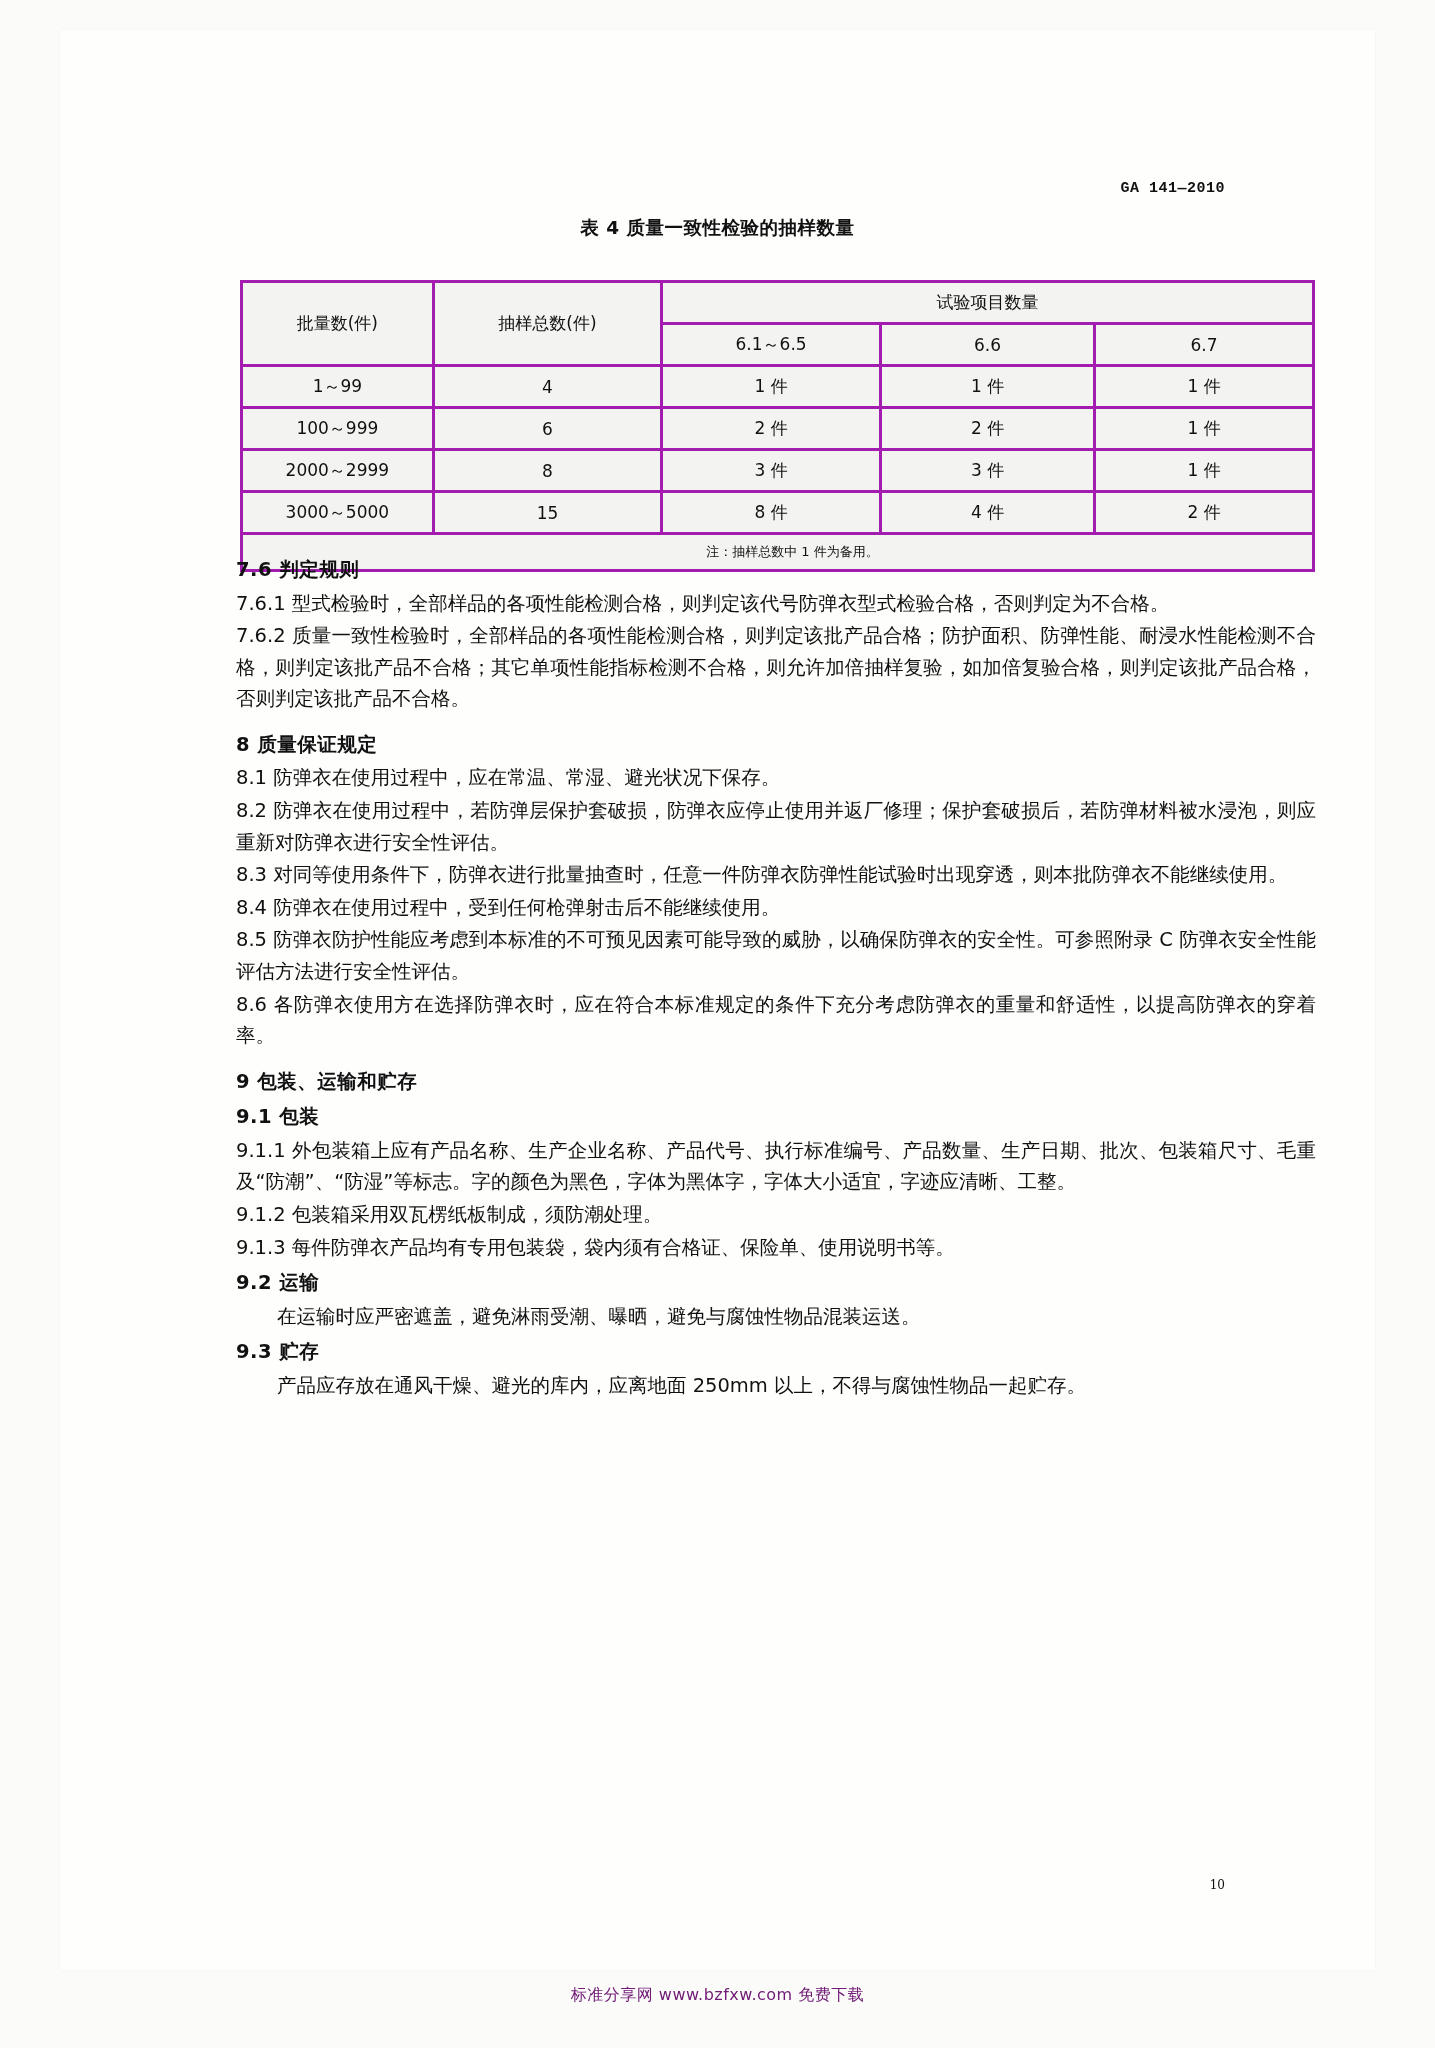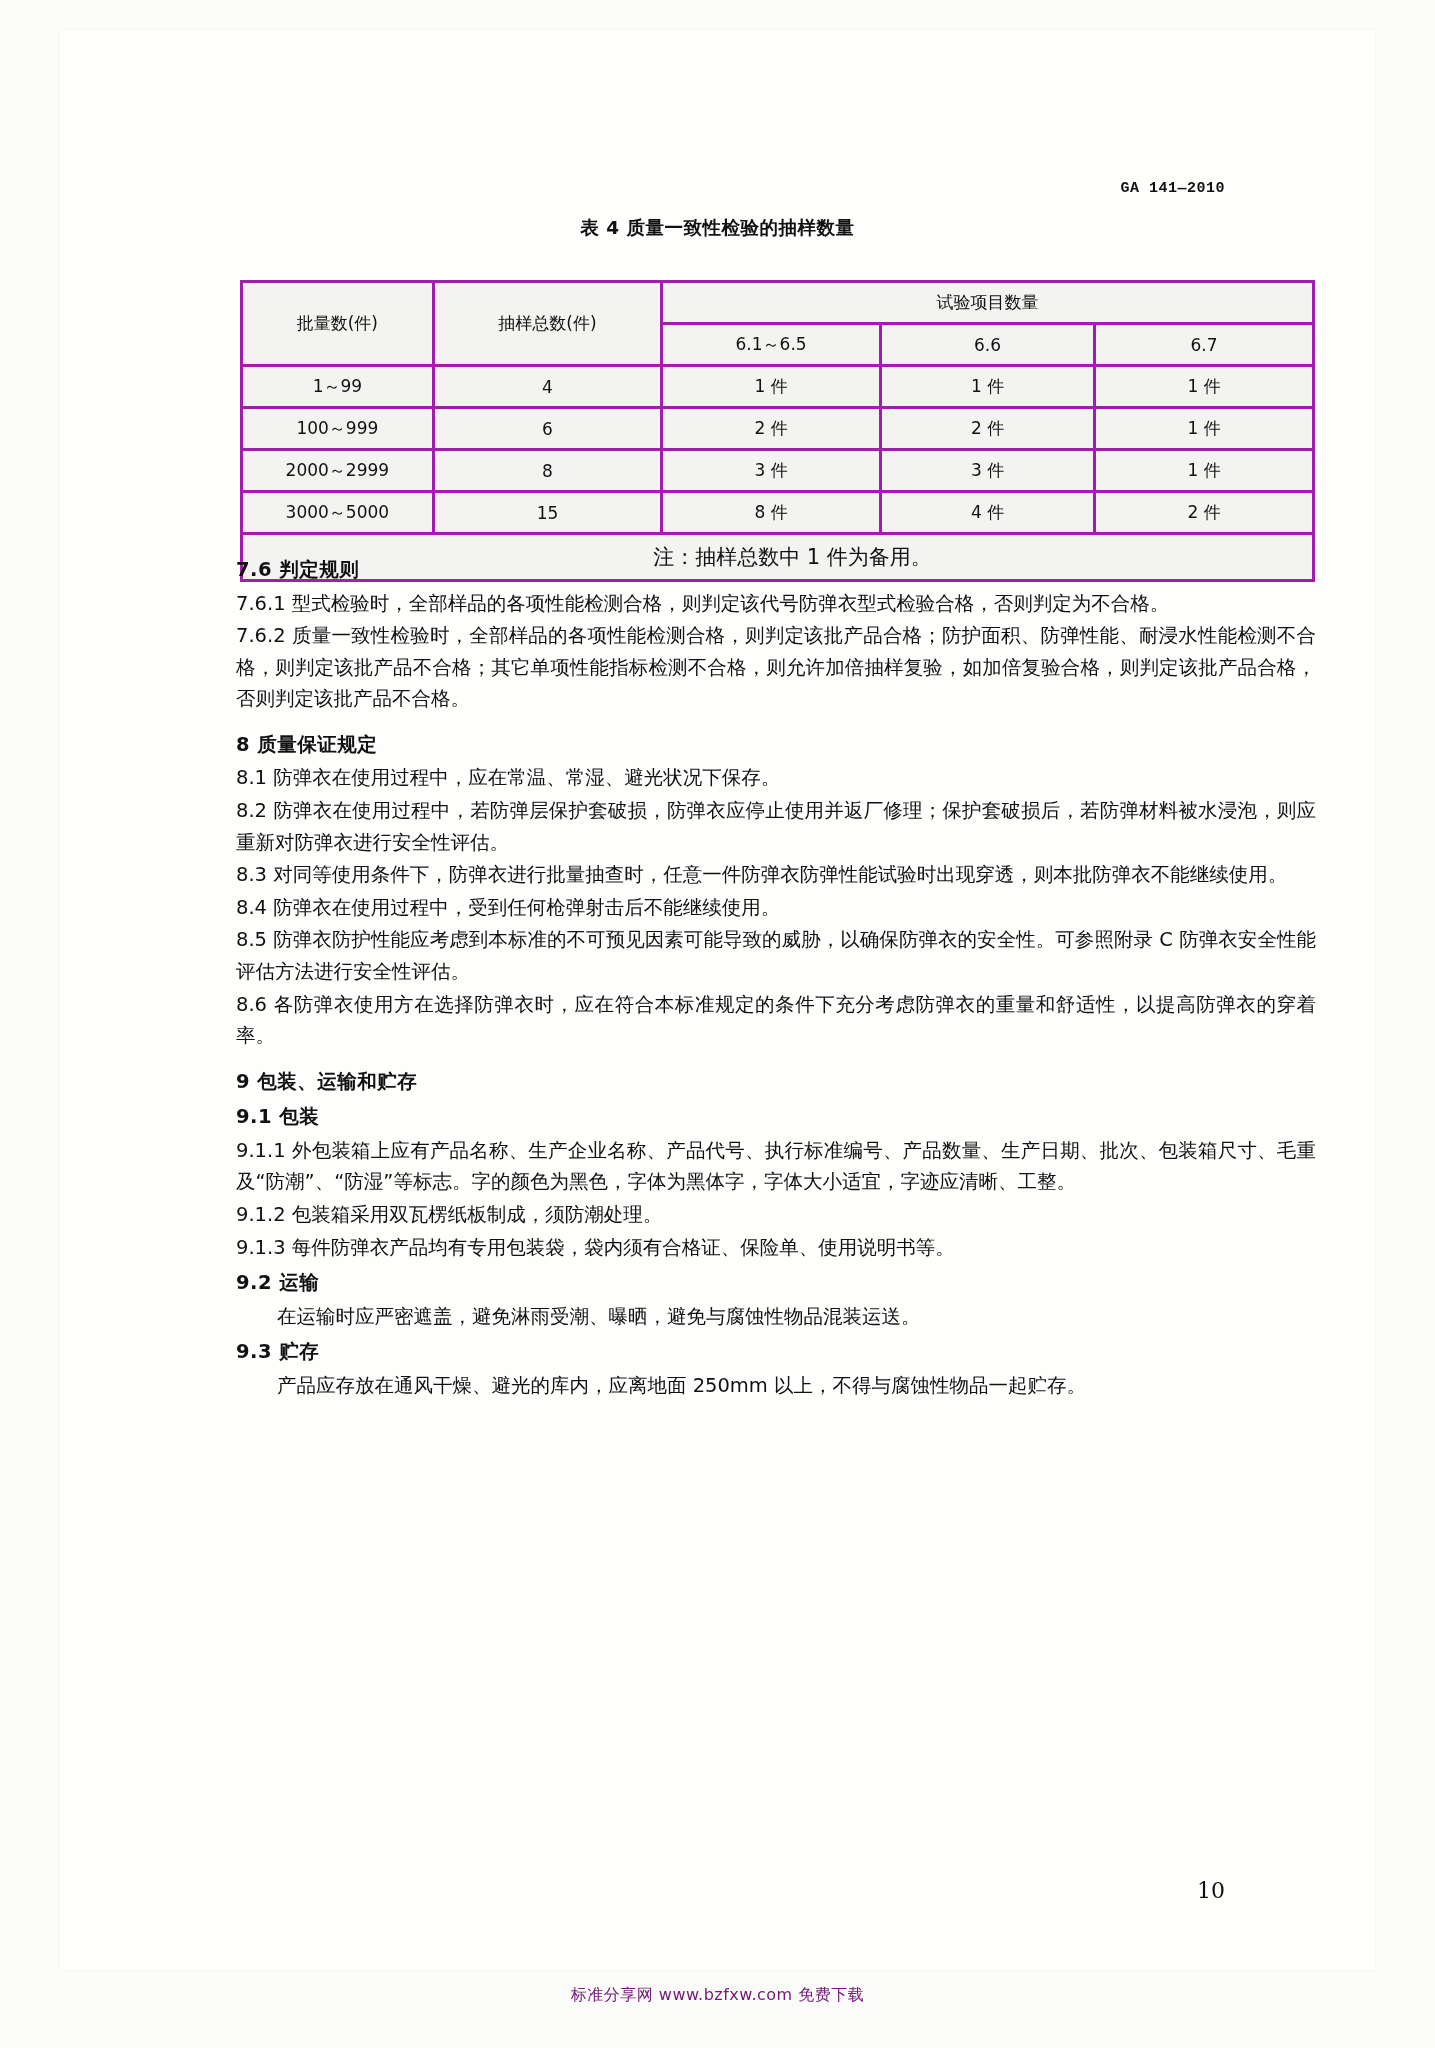--- a/index.html
+++ b/index.html
@@ -62,21 +62,21 @@
   table.sampling td, table.sampling th {
     border: 3px solid #a21caf;
     text-align: center;
     padding: 8px 4px;
     font-weight: normal;
     background: #f3f3f1;
   }
   .note-cell {
     text-align: right;
     padding-left: 34px !important;
-    font-size: 21px;
+    font-size: 13px;
   }
   .body-text {
     position: absolute;
     left: 176px;
     width: 1080px;
     top: 520px;
     font-size: 19.5px;
     line-height: 1.62;
     text-align: justify;
   }
@@ -91,21 +91,21 @@
     margin: 0 0 1px 0;
     text-indent: 0;
   }
   p.para.indent {
     text-indent: 2.1em;
   }
   .page-num {
     position: absolute;
     right: 150px;
     top: 1848px;
-    font-size: 22px;
+    font-size: 12px;
     font-family: "DejaVu Serif", "Liberation Serif", serif;
   }
   .footer-bar {
     position: absolute;
     left: 0;
     right: 0;
     top: 1985px;
     text-align: center;
     font-size: 16px;
     color: #701a75;

